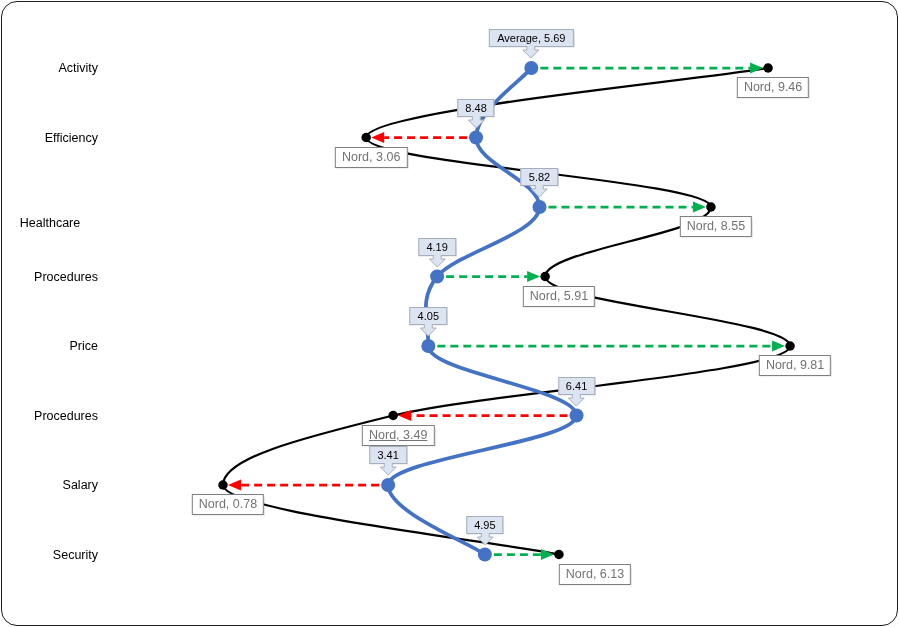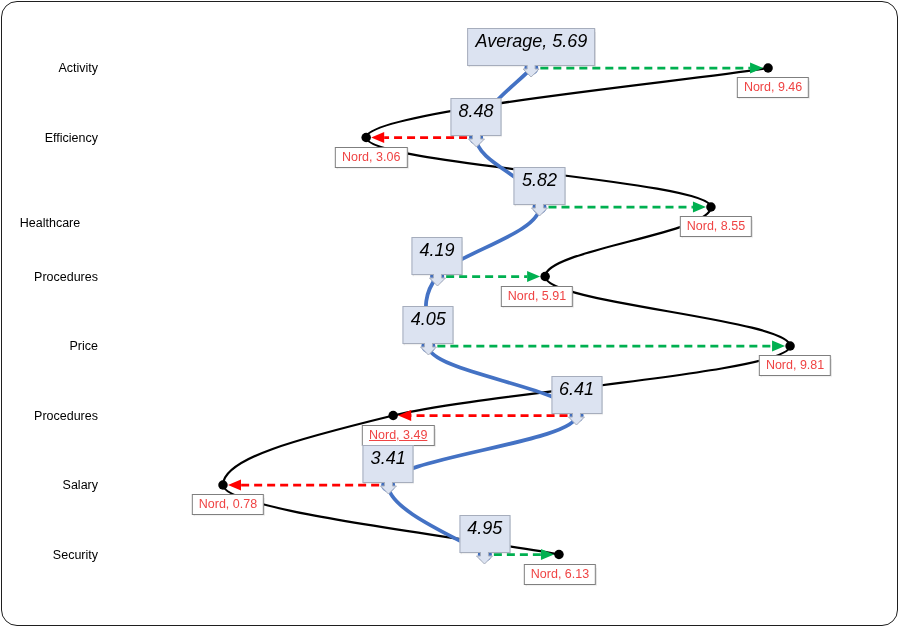--- a/index.html
+++ b/index.html
@@ -24,43 +24,42 @@
   }
   .callout{
     position:absolute;
     transform:translateX(-50%);
     z-index:3;
   }
   .callout .box{
     display:inline-block;
     background:#dce3f1;
     border:1px solid #a6adbc;
-    padding:2px 7px 13px 7px;
-    font-size:18px;
+    padding:2px 7px 2px 7px;
+    font-size:11px;
     color:#000;
     white-space:nowrap;
     box-shadow:1px 1px 1px rgba(0,0,0,0.12);
-    font-style:italic;
   }
   .callout .tail{
     position:absolute;
     left:50%;
     top:100%;
     transform:translateX(-50%);
     margin-top:-1px;
     display:block;
   }
   .nord-label{
     position:absolute;
     transform:translateX(-50%);
     background:#ffffff;
     border:1px solid #7f7f7f;
     padding:2px 6px 3px 6px;
     font-size:12.5px;
-    color:#ef4444;
+    color:#737373;
     white-space:nowrap;
     z-index:2;
     box-shadow:1px 1px 1px rgba(0,0,0,0.10);
   }
 </style>
 </head>
 <body>
 
 <div id="canvas">
   <svg id="plot" width="895" height="623">
@@ -128,19 +127,19 @@
         </svg></div>
       <div class="callout" style="left: 386.148px; top: 443px; text-align: center;"><span class="box">3.41</span><svg width="18" height="13" class="tail">
           <path d="M5,0 L5,4 L1,4 L9,12 L17,4 L13,4 L13,0" fill="#DCE3F1" stroke="#A6ADBC" stroke-width="1"></path>
         </svg></div>
       <div class="callout" style="left: 482.86px; top: 512.5px;"><span class="box">4.95</span><svg width="18" height="13" class="tail">
           <path d="M5,0 L5,4 L1,4 L9,12 L17,4 L13,4 L13,0" fill="#DCE3F1" stroke="#A6ADBC" stroke-width="1"></path>
         </svg></div>
       <div class="nord-label" style="left: 771.088px; top: 75px;">Nord, 9.46</div>
       <div class="nord-label" style="left: 369.168px; top: 144.5px;">Nord, 3.06</div>
       <div class="nord-label" style="left: 713.94px; top: 214px;">Nord, 8.55</div>
-      <div class="nord-label" style="left: 535px; top: 283.5px; text-align: right;">Nord, 5.91</div>
+      <div class="nord-label" style="left: 557px; top: 283.5px; text-align: right;">Nord, 5.91</div>
       <div class="nord-label" style="left: 793.068px; top: 353px;">Nord, 9.81</div>
       <div class="nord-label" style="left: 396.172px; top: 422.5px; text-decoration: underline;">Nord, 3.49</div>
       <div class="nord-label" style="left: 225.984px; top: 492px;">Nord, 0.78</div>
-      <div class="nord-label" style="left: 558px; top: 561.5px;">Nord, 6.13</div>
+      <div class="nord-label" style="left: 593px; top: 561.5px;">Nord, 6.13</div>
     </div>
 </div>
 
 </body></html>

